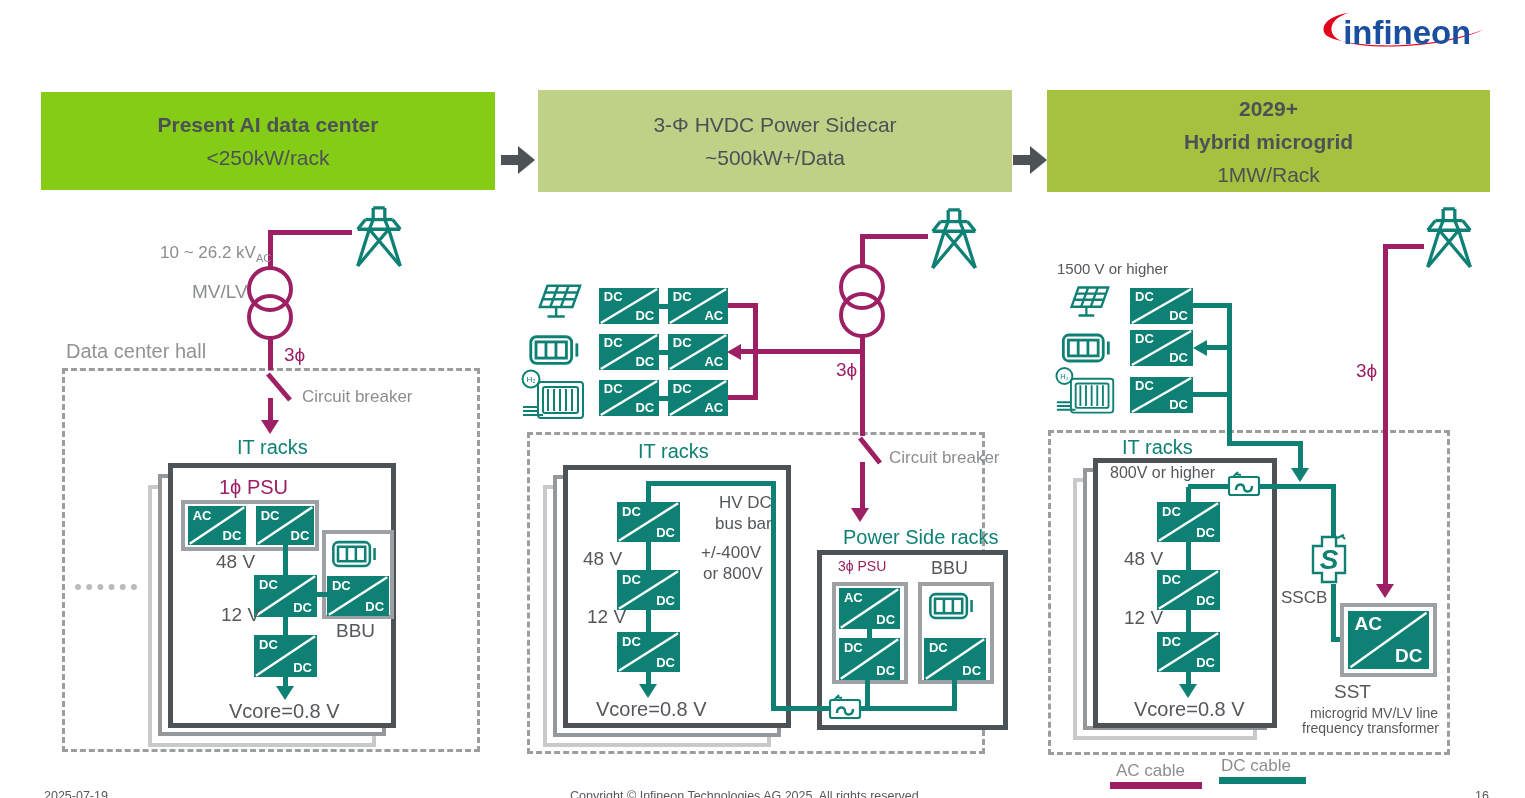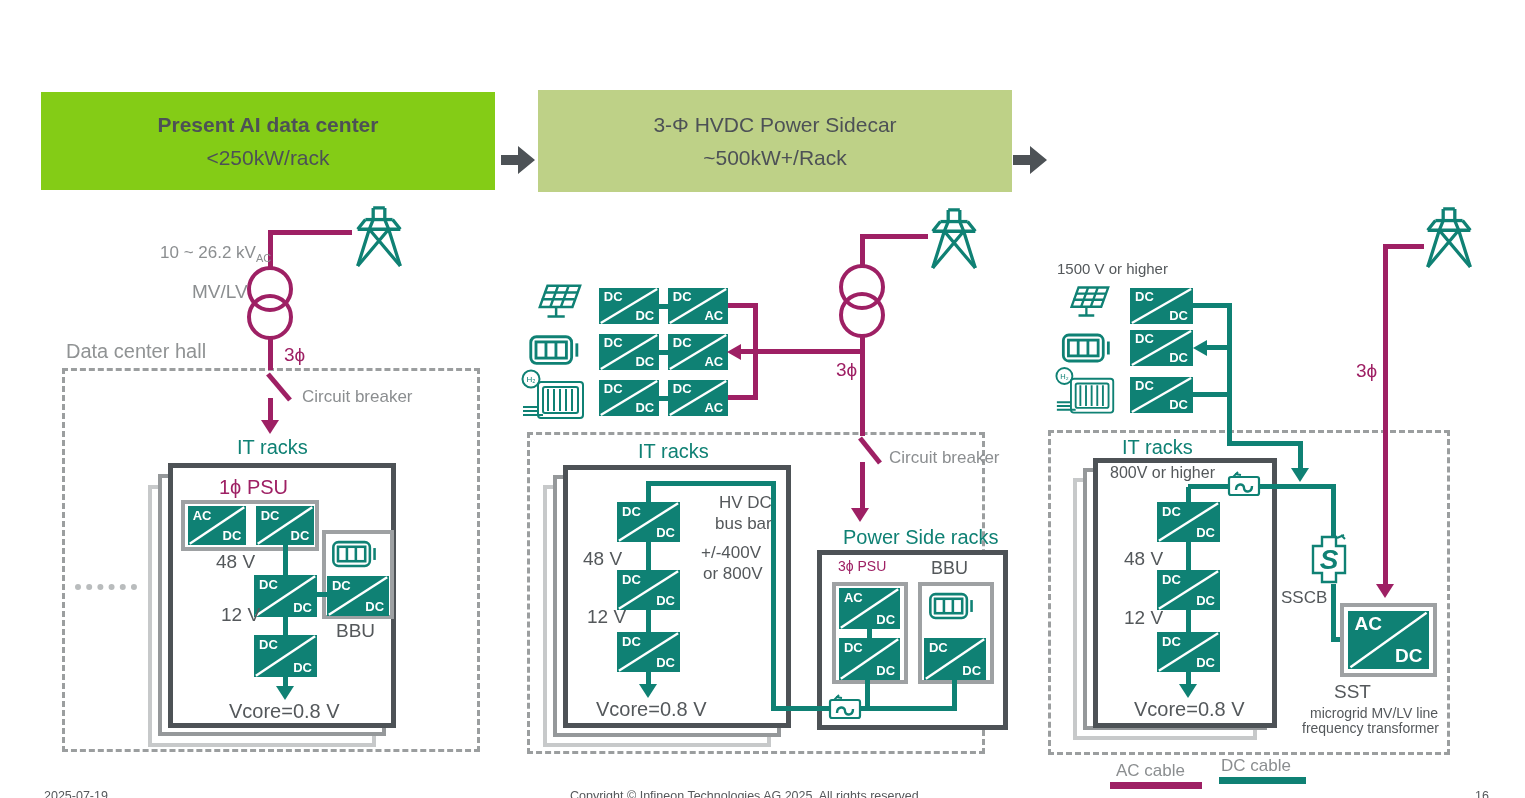--- a/index.html
+++ b/index.html
@@ -36,31 +36,42 @@
   .icon svg{display:block;width:100%;height:100%}
   .dots{position:absolute;height:0;border-top:6px dotted #B9BCBD}
   .legendbar{position:absolute;height:7px}
   .foot{position:absolute;top:789px;font-size:12.5px;color:#55585B;white-space:nowrap}
 </style>
 </head>
 <body>
 
 <div id="stage">
 
+  <div class="icon" style="left:1312px;top:3px;width:182px;height:64px">
+    <svg viewBox="0 0 210 72">
+      <path d="M44 10 C 18 14, 8 26, 16 36 C 30 48, 120 58, 198 30 C 150 52, 60 54, 32 42 C 16 34, 20 16, 44 10 Z" fill="#E2001A"></path>
+      <text x="36" y="46" font-size="38" font-weight="bold" fill="#1A4FA0">infineon</text>
+    </svg>
+  </div>
 
   <div class="band" style="left:41px;top:92px;width:454px;height:98px;background:#84cc16">
     <div class="b">Present AI data center</div>
     <div>&lt;250kW/rack</div>
   </div>
   <div class="bigarrow" style="left:501px;top:146px"></div>
   <div class="band" style="left:538px;top:90px;width:474px;height:102px;background:#BED187">
     <div>3-Φ HVDC Power Sidecar</div>
-    <div>~500kW+/Rack</div>
+    <div>~500kW+/Data</div>
   </div>
   <div class="bigarrow" style="left:1013px;top:146px"></div>
+  <div class="band" style="left:1047px;top:90px;width:443px;height:102px;background:#A6C13F">
+    <div class="b">2029+</div>
+    <div class="b">Hybrid microgrid</div>
+    <div>1MW/Rack</div>
+  </div>
 
   <div class="dashedbox" style="left:62px;top:368px;width:418px;height:384px"></div>
   <div class="lab gray" style="left:66px;top:340px;font-size:20px;color:#909394">Data center hall</div>
 
   <div class="icon" style="left:348px;top:204px;width:62px;height:66px">
     <svg viewBox="0 0 64 66" fill="none" stroke="#0F8174" stroke-width="3.4">
       <path d="M26 3 h12 M26 3 v12 M38 3 v12"></path>
         <path d="M18 15 h28"></path>
         <path d="M10 25 h44"></path>
       <path d="M18 15 l-8 10 M46 15 l8 10"></path>

